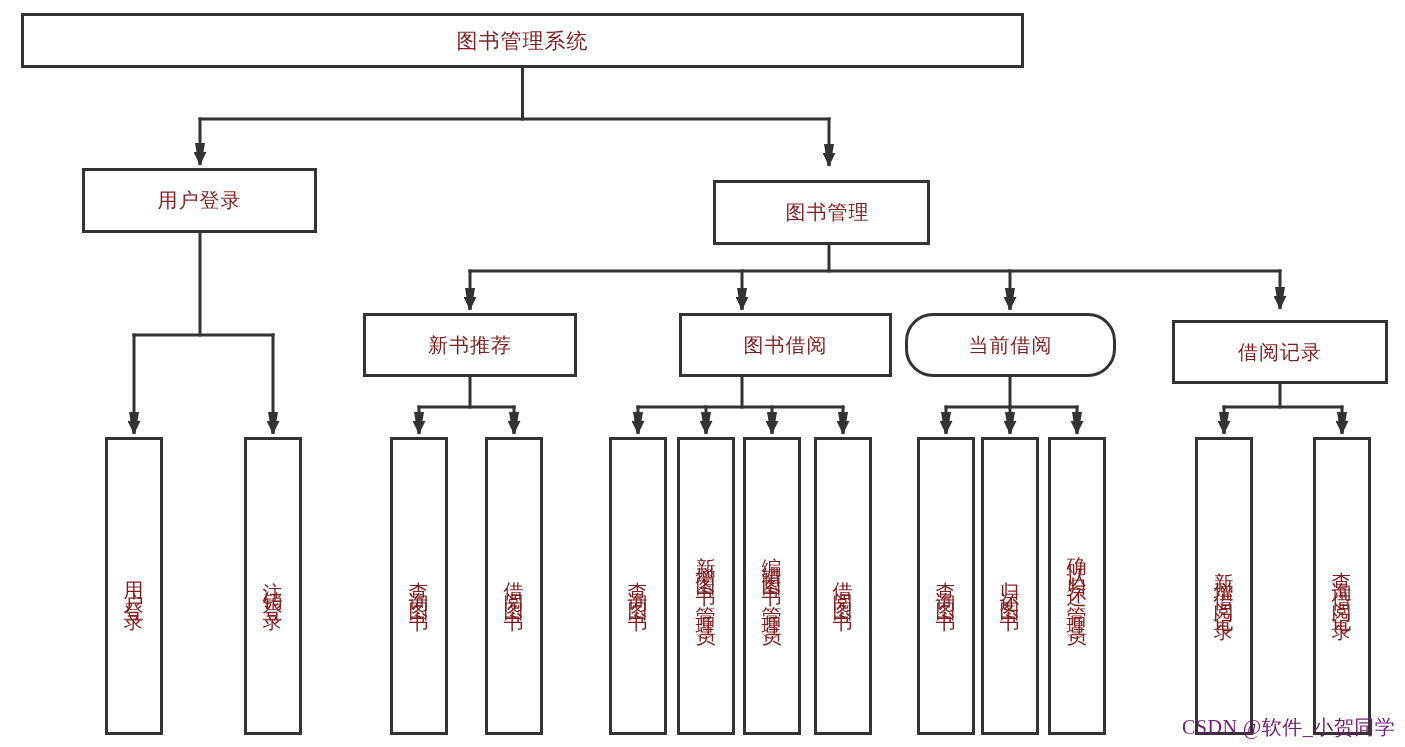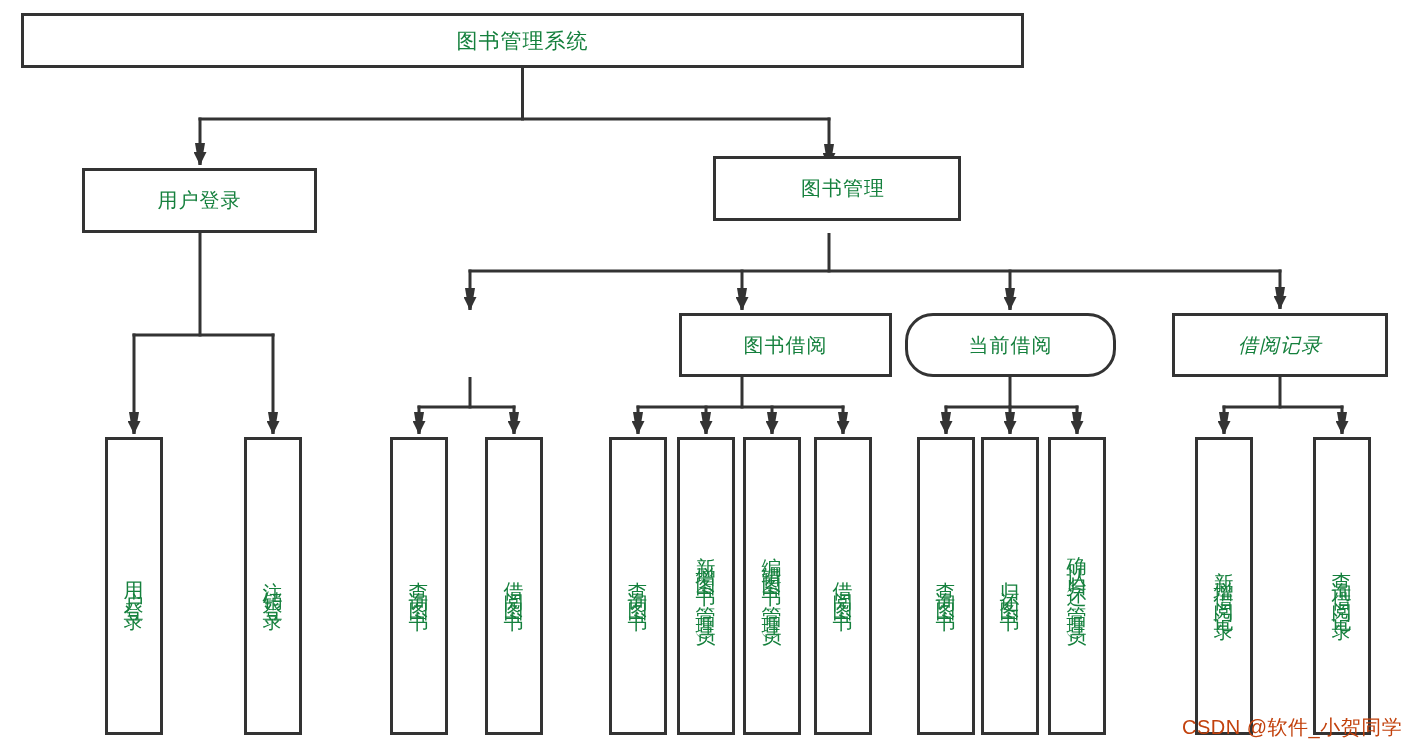--- a/index.html
+++ b/index.html
@@ -24,21 +24,21 @@
   }
   .node {
     position: absolute;
     box-sizing: border-box;
     border: 3px solid #333333;
     background: #ffffff;
     display: flex;
     align-items: center;
     justify-content: center;
     z-index: 2;
-    color: #15803d;
+    color: #7f1d1d;
   }
   .node .lbl {
     font-size: 20px;
     letter-spacing: 1px;
     white-space: nowrap;
   }
   .node.root .lbl { font-size: 21px; }
   .leaf .lbl {
     writing-mode: vertical-rl;
     text-orientation: mixed;
@@ -46,23 +46,24 @@
     font-size: 20px;
     line-height: 1;
     white-space: nowrap;
   }
   #watermark {
     position: absolute;
     left: 1182px;
     top: 714px;
     z-index: 6;
     font-size: 20px;
-    color: #c2410c;
+    color: #701a75;
     white-space: nowrap;
     letter-spacing: 0.5px;
+    font-family: Liberation Serif, serif;
   }
 </style>
 </head>
 <body>
 
 <div id="stage">
 
   <svg id="wires" viewBox="0 0 1405 747" xmlns="http://www.w3.org/2000/svg">
     <defs>
       <marker id="ah" markerUnits="userSpaceOnUse" markerWidth="23" markerHeight="13" refX="22" refY="6.5" orient="auto">
@@ -114,31 +115,34 @@
     </g>
   </svg>
 
   <div class="node root" style="left:21px; top:13px; width:1003px; height:55px;">
     <span class="lbl">图书管理系统</span>
   </div>
 
   <div class="node" style="left:82px; top:168px; width:235px; height:65px;">
     <span class="lbl">用户登录</span>
   </div>
-  <div class="node" style="left:713px; top:156px; width:248px; height:65px;padding-left:12px;">
+  <div class="node" style="left:713px; top:180px; width:217px; height:65px;padding-left:12px;">
     <span class="lbl">图书管理</span>
   </div>
 
+  <div class="node" style="left:363px; top:313px; width:214px; height:64px;">
+    <span class="lbl">新书推荐</span>
+  </div>
   <div class="node" style="left:635px; top:313px; width:213px; height:64px;margin-left:44px;">
     <span class="lbl">图书借阅</span>
   </div>
   <div class="node" style="left:905px; top:313px; width:211px; height:64px;border-radius:28px;">
     <span class="lbl">当前借阅</span>
   </div>
-  <div class="node" style="left:1172px; top:313px; width:216px; height:64px;font-style:italic;">
+  <div class="node" style="left:1172px; top:320px; width:216px; height:64px;">
     <span class="lbl">借阅记录</span>
   </div>
 
   <div class="node leaf" style="left:105px; top:437px; width:58px; height:298px;">
     <span class="lbl">用户登录</span>
   </div>
   <div class="node leaf" style="left:244px; top:437px; width:58px; height:298px;">
     <span class="lbl">注销登录</span>
   </div>
   <div class="node leaf" style="left:390px; top:437px; width:58px; height:298px;">

